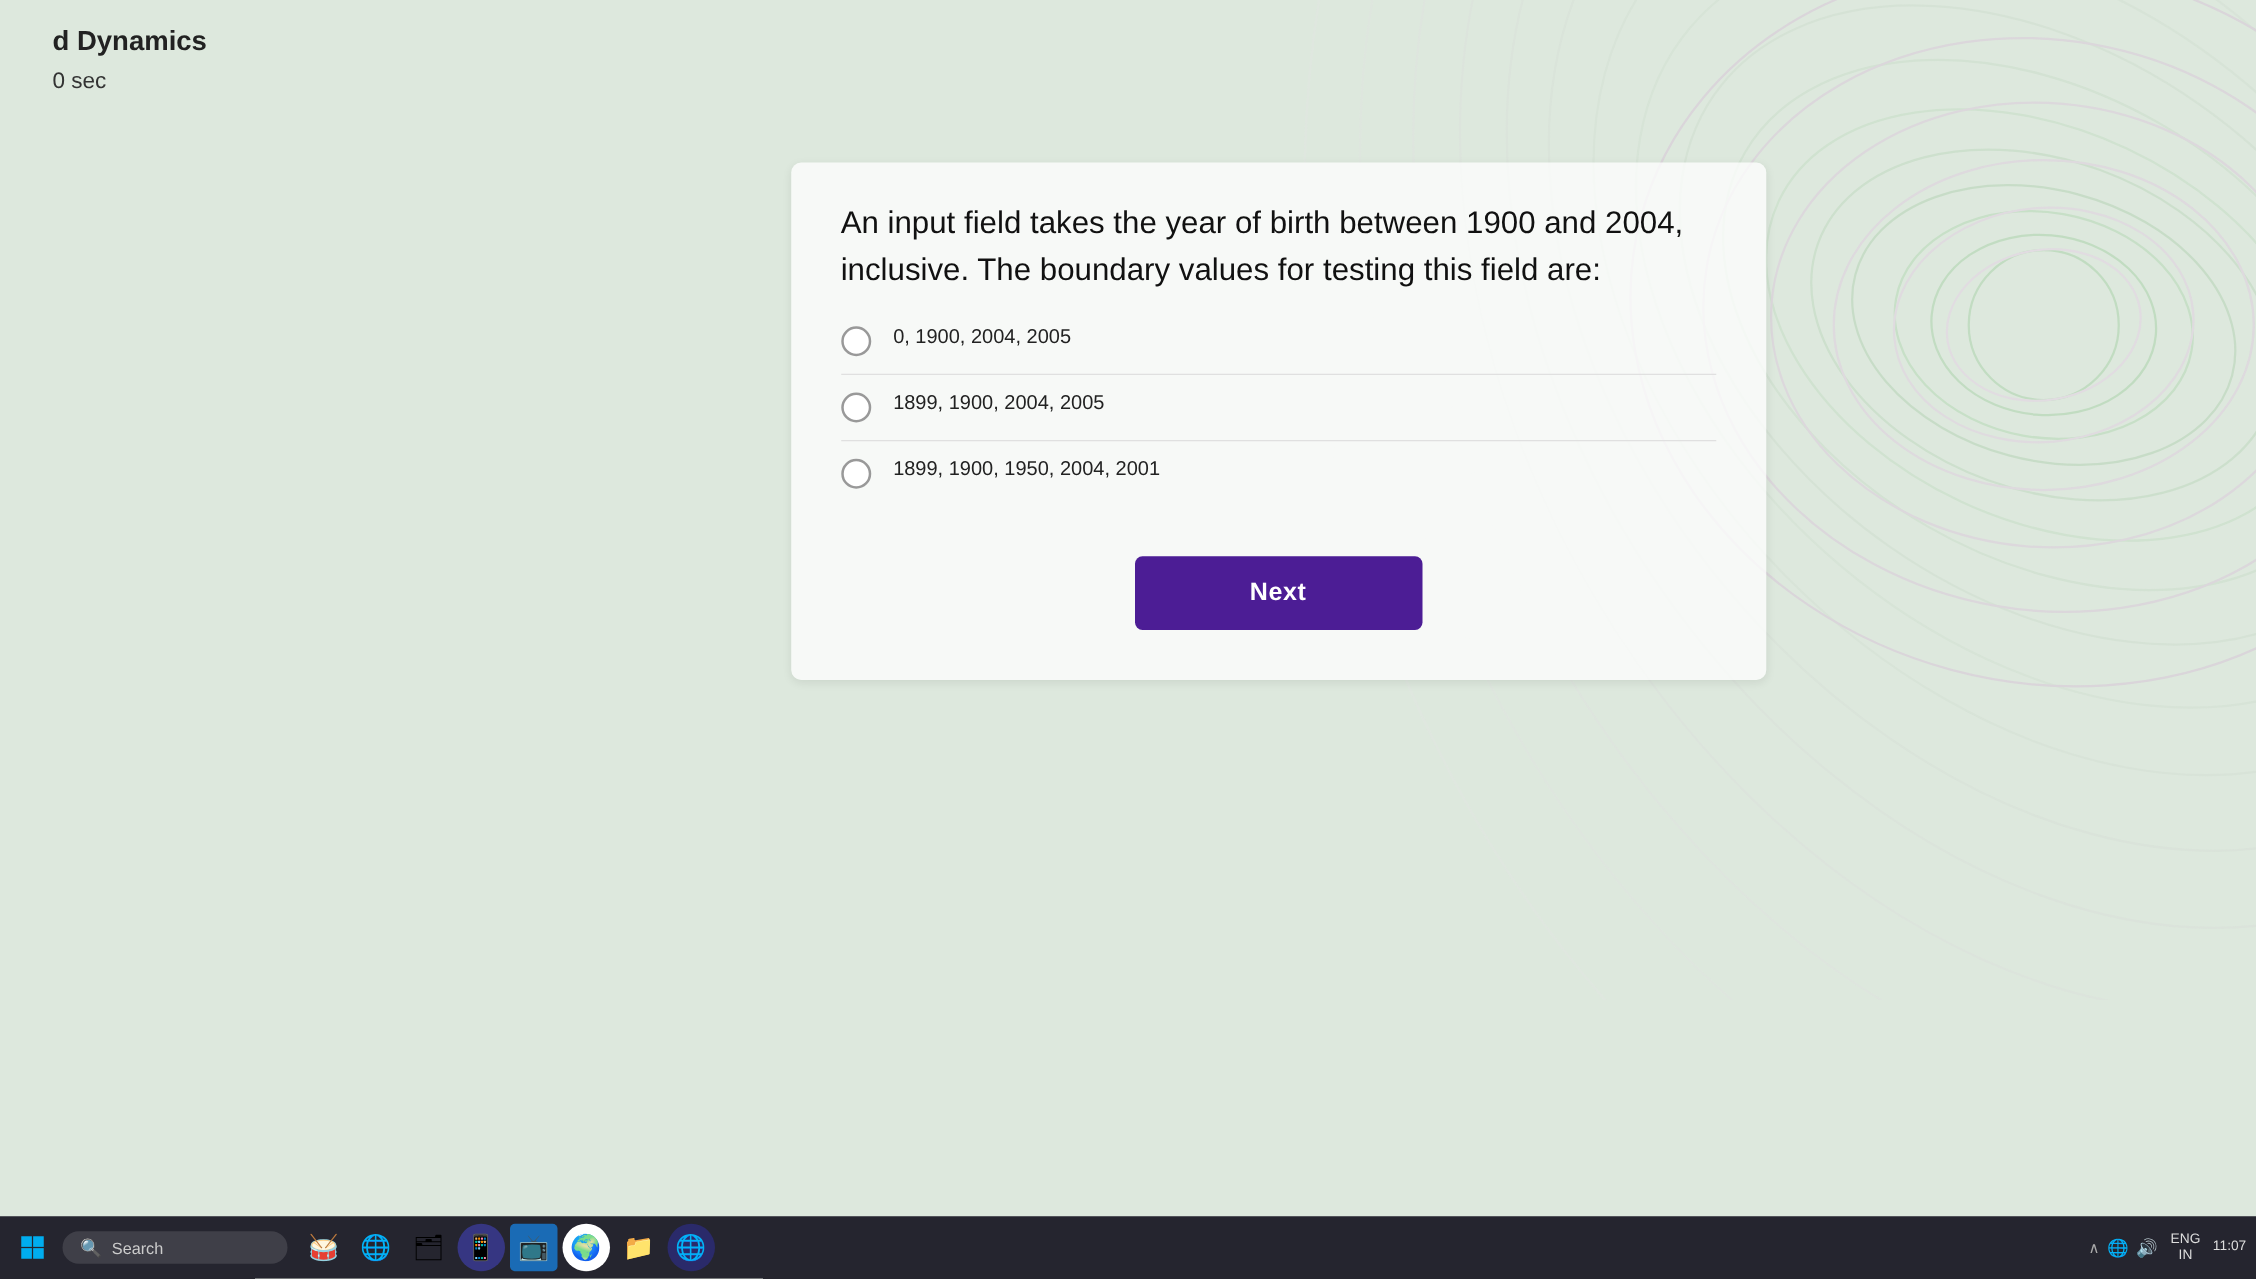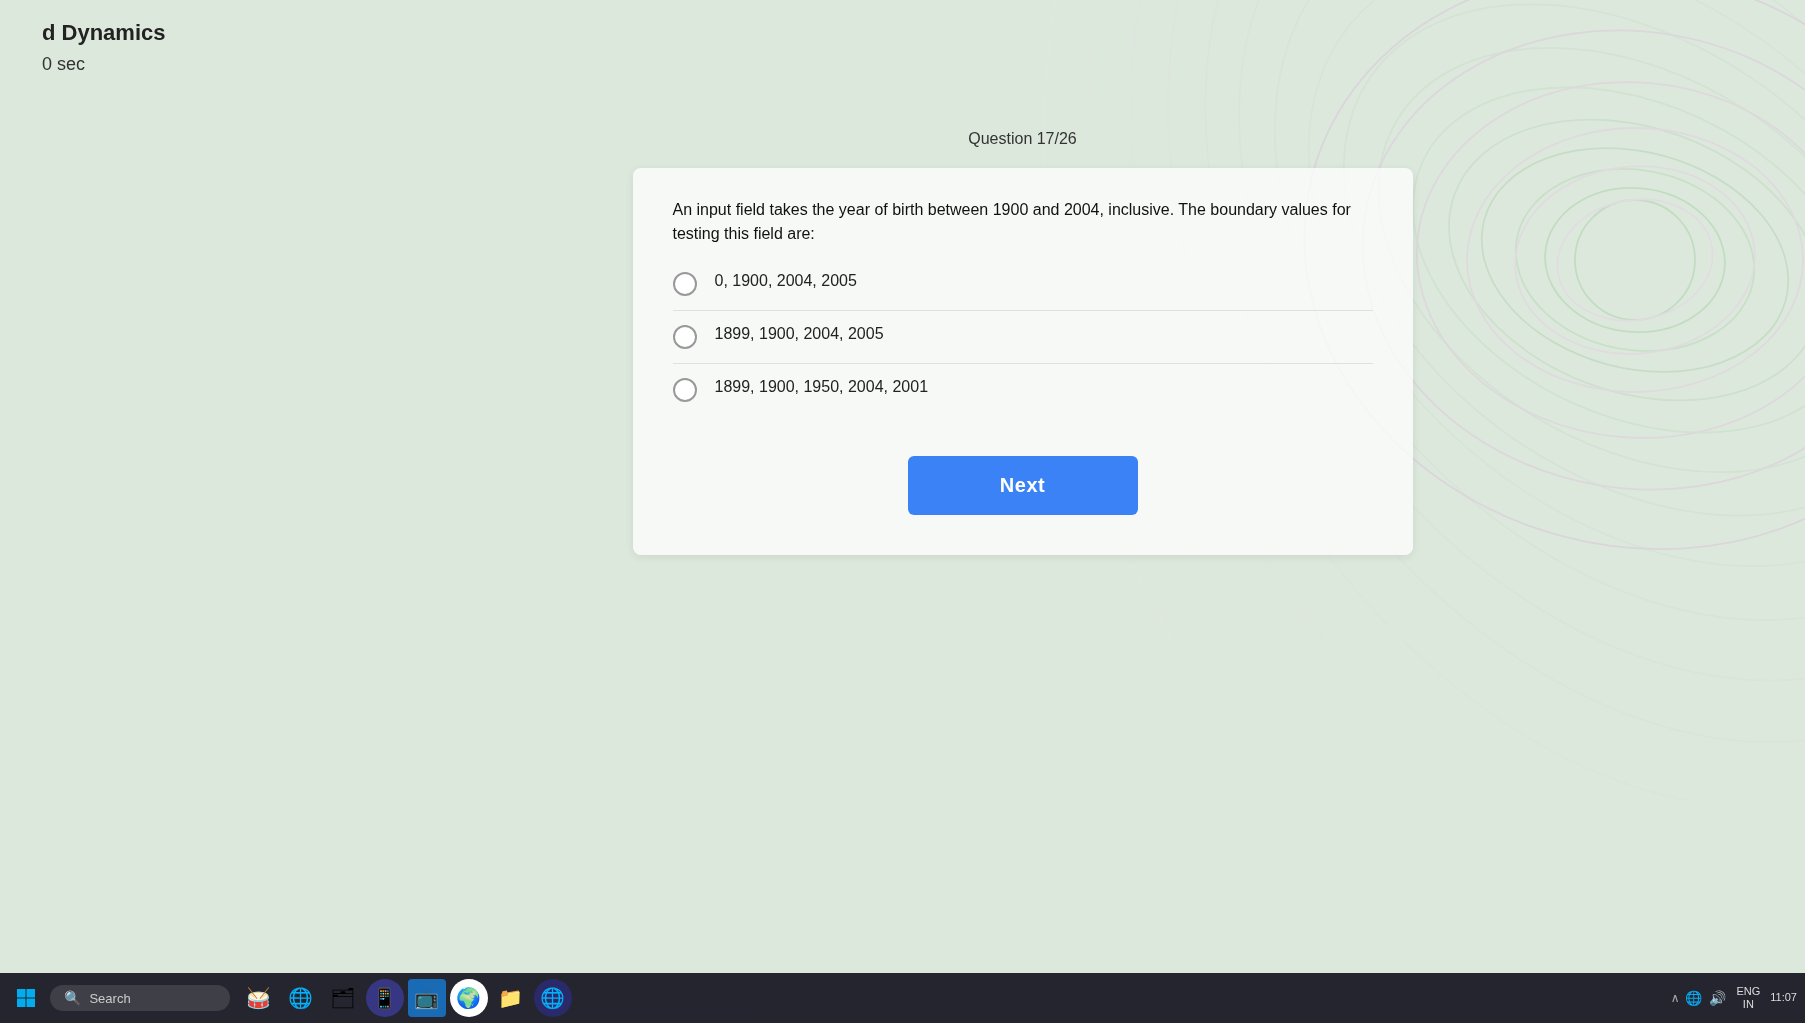--- a/index.html
+++ b/index.html
@@ -65,21 +65,21 @@
     .question-card {
       background: rgba(255,255,255,0.75);
       border-radius: 8px;
       padding: 30px 40px 40px;
       max-width: 780px;
       margin: 0 auto;
       box-shadow: 0 2px 8px rgba(0,0,0,0.08);
     }
 
     .question-text {
-      font-size: 16px;
+      font-size: 25px;
       color: #111;
       line-height: 1.5;
       margin-bottom: 12px;
       font-weight: 400;
     }
 
     .instruction-text {
       font-size: 13px;
       color: #666;
       margin-bottom: 24px;
@@ -123,21 +123,21 @@
     }
 
     
     .next-btn-container {
       display: flex;
       justify-content: center;
       margin-top: 40px;
     }
 
     .next-button {
-      background: #3b82f6;
+      background: #4c1d95;
       color: white;
       border: none;
       border-radius: 6px;
       padding: 18px 0;
       width: 230px;
       font-size: 20px;
       font-weight: 600;
       cursor: pointer;
       letter-spacing: 0.5px;
     }
@@ -270,21 +270,20 @@
     </g>
   </svg>
 </div>
 
 <div class="top-bar">
   <div class="app-title">d Dynamics</div>
   <div class="timer">0 sec</div>
 </div>
 
 <div class="main-content">
-  <div class="question-number">Question 17/26</div>
 
   <div class="question-card">
     <div class="question-text">An input field takes the year of birth between 1900 and 2004, inclusive. The boundary values for testing this field are:</div>
 
     <ul class="options-list">
       <li class="option-item">
         <div class="radio-circle"></div>
         <span class="option-label">0, 1900, 2004, 2005</span>
       </li>
       <li class="option-item">

